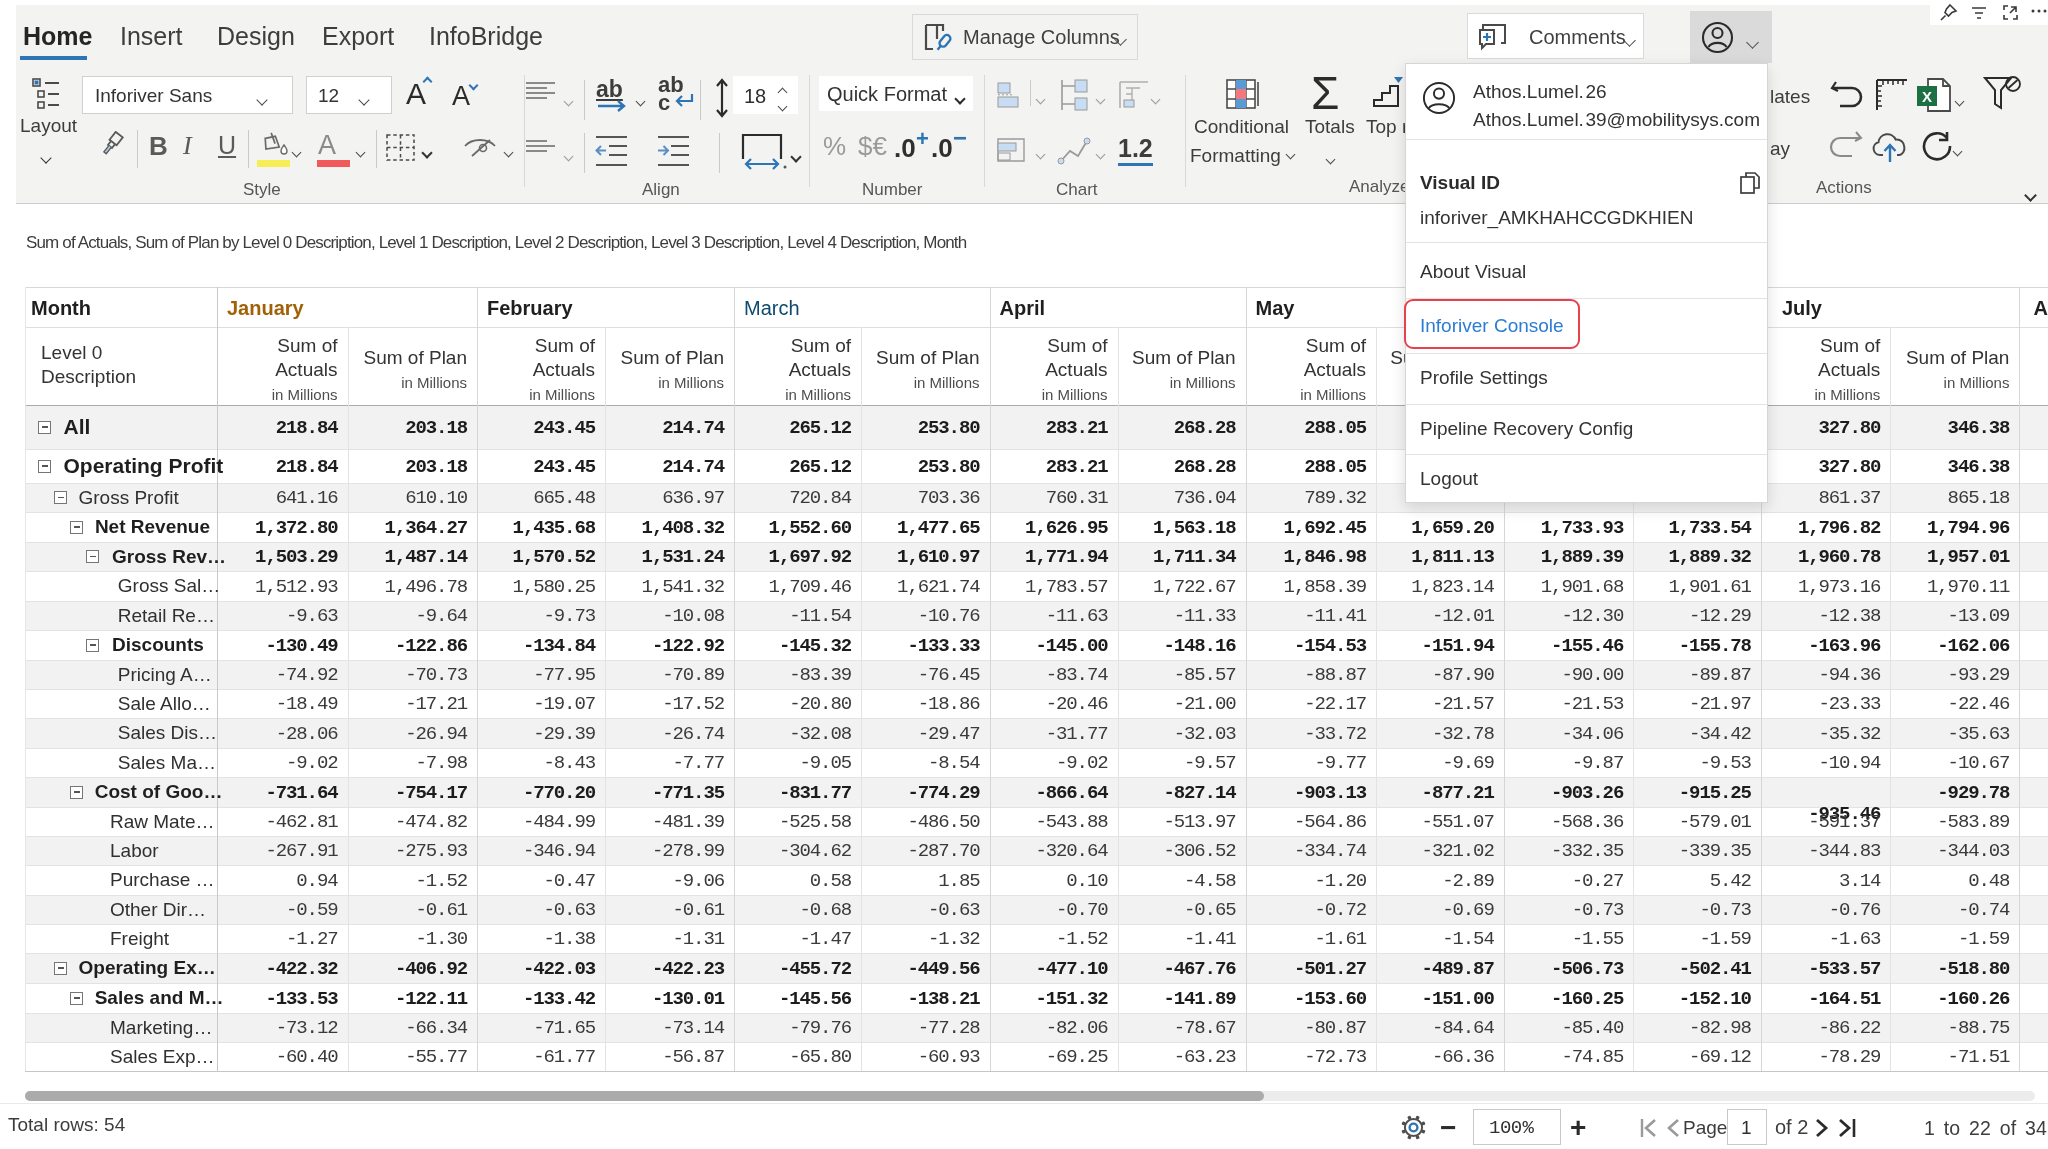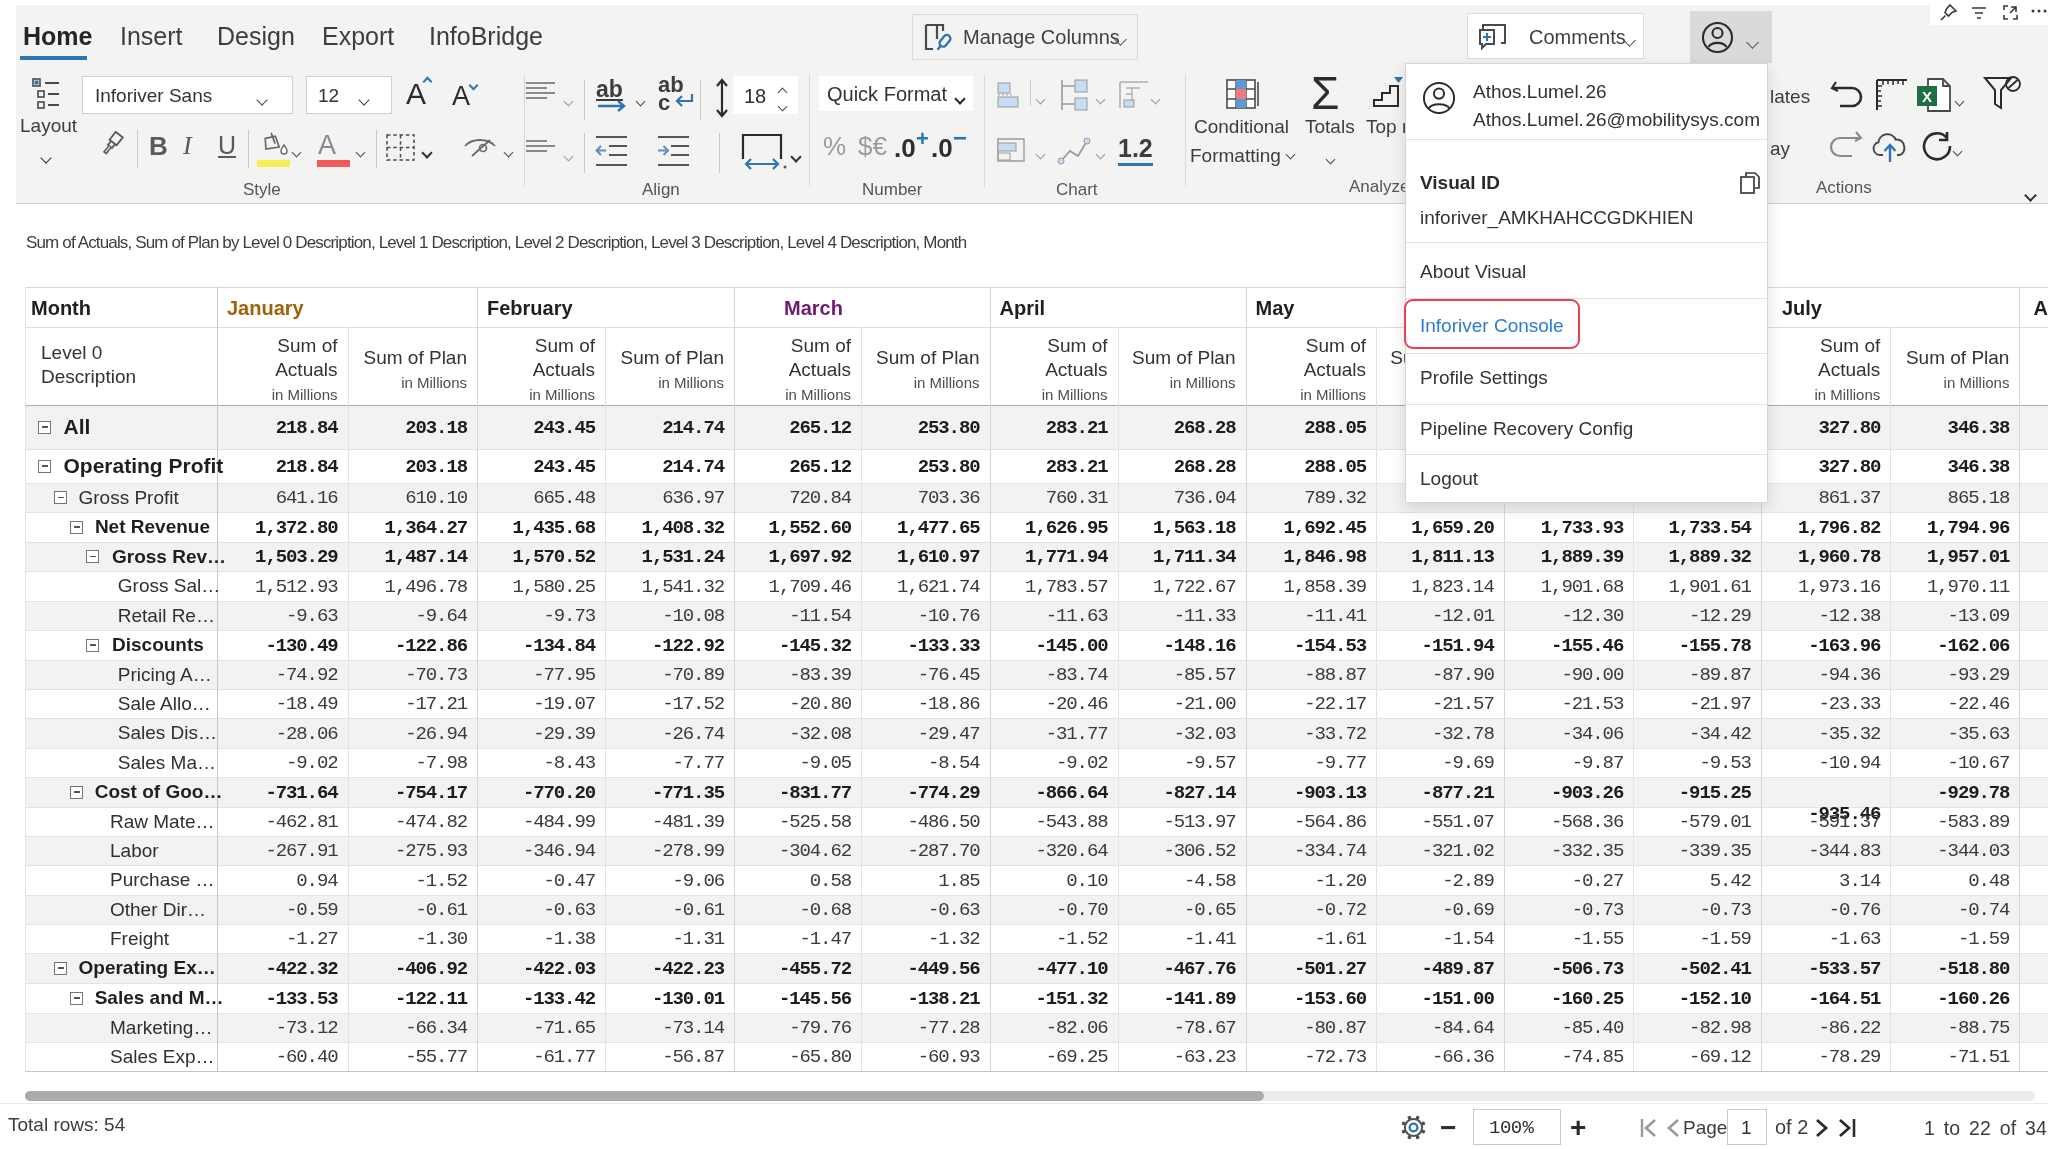--- a/index.html
+++ b/index.html
@@ -339,21 +339,21 @@
 <div class="vline" style="left:1245.5px;top:0px;height:784px;background:#d6d6d6;"></div>
 <div class="vline" style="left:1376px;top:40px;height:744px;background:#e3e3e3;"></div>
 <div class="vline" style="left:1503.7px;top:0px;height:784px;background:#d6d6d6;"></div>
 <div class="vline" style="left:1633.2px;top:40px;height:744px;background:#e3e3e3;"></div>
 <div class="vline" style="left:1760.9px;top:0px;height:784px;background:#d6d6d6;"></div>
 <div class="vline" style="left:1890.3px;top:40px;height:744px;background:#e3e3e3;"></div>
 <div class="vline" style="left:2019.4px;top:0px;height:784px;background:#d6d6d6;"></div>
 <div class="abs" style="left:31px;top:10px;font-size:20px;font-weight:bold;color:#1f1f1f;">Month</div>
 <div class="abs" style="left:227px;top:10px;font-size:20px;font-weight:bold;color:#a16207;">January</div>
 <div class="abs" style="left:487px;top:10px;font-size:20px;font-weight:bold;color:#1f1f1f;">February</div>
-<div class="abs" style="left:744px;top:10px;font-size:20px;font-weight:bold;color:#701a75;margin-left:40px;">March</div>
+<div class="abs" style="left:744px;top:10px;font-size:20px;font-weight:normal;color:#0c4a6e;">March</div>
 <div class="abs" style="left:999.5px;top:10px;font-size:20px;font-weight:bold;color:#1f1f1f;">April</div>
 <div class="abs" style="left:1255.5px;top:10px;font-size:20px;font-weight:bold;color:#1f1f1f;">May</div>
 <div class="abs" style="left:1513.7px;top:10px;font-size:20px;font-weight:bold;color:#1f1f1f;">June</div>
 <div class="abs" style="left:1781.9px;top:10px;font-size:20px;font-weight:bold;color:#1f1f1f;">July</div>
 <div class="abs" style="left:2033.4px;top:10px;font-size:20px;font-weight:bold;color:#1f1f1f;">August</div>
 <div class="abs" style="left:41px;top:54px;font-size:19px;color:#333;line-height:24px;">Level 0<br>Description</div>
 <div class="abs" style="right:1710.5px;top:47px;font-size:19px;color:#333;text-align:right;line-height:24px;">Sum of<br>Actuals<br><span style="font-size:15px;color:#4d4d4d;">in Millions</span></div>
 <div class="abs" style="right:1581px;top:59px;font-size:19px;color:#333;text-align:right;line-height:24px;">Sum of Plan<br><span style="font-size:15px;color:#4d4d4d;">in Millions</span></div>
 <div class="abs" style="right:1453px;top:47px;font-size:19px;color:#333;text-align:right;line-height:24px;">Sum of<br>Actuals<br><span style="font-size:15px;color:#4d4d4d;">in Millions</span></div>
 <div class="abs" style="right:1324px;top:59px;font-size:19px;color:#333;text-align:right;line-height:24px;">Sum of Plan<br><span style="font-size:15px;color:#4d4d4d;">in Millions</span></div>
@@ -747,21 +747,21 @@
     <path d="M18 2 V20" stroke="#2b2b2b" stroke-width="2.6"></path>
 </svg>
 <div class="abs" style="left:1924px;top:1117px;font-size:19.5px;color:#3d3d3d;letter-spacing:0.2px;word-spacing:3px;white-space:nowrap;">1 to 22 of 34</div>
 <div class="abs" style="left:1405px;top:63px;width:363px;height:440px;background:#fff;border:1px solid #d6d6d6;box-shadow:0 5px 14px rgba(0,0,0,0.13);"></div>
 <svg class="abs" style="left:1421px;top:80px;" width="36" height="36" viewBox="0 0 37 37">
 <circle cx="18.5" cy="18.5" r="15.5" fill="none" stroke="#2b2b2b" stroke-width="2"></circle>
 <circle cx="18.5" cy="14" r="5.2" fill="none" stroke="#2b2b2b" stroke-width="2"></circle>
 <path d="M8 29 C11 23.5 26 23.5 29 29" fill="none" stroke="#2b2b2b" stroke-width="2"></path>
 </svg>
 <div class="abs" style="left:1473px;top:81px;font-size:19px;color:#333;">Athos.Lumel. 26</div>
-<div class="abs" style="left:1473px;top:109px;font-size:19px;color:#333;">Athos.Lumel. 26@mobilitysys.com</div>
+<div class="abs" style="left:1473px;top:109px;font-size:19px;color:#333;">Athos.Lumel. 39@mobilitysys.com</div>
 <div class="hline" style="left:1406px;top:139px;width:361px;background:#e3e3e3;"></div>
 <div class="abs" style="left:1420px;top:172px;font-size:19px;font-weight:bold;color:#2b2b2b;">Visual ID</div>
 <svg class="abs" style="left:1740px;top:172px;" width="20" height="22" viewBox="0 0 20 22">
 <path d="M6 5 V1 H15 L19 5 V16 H14" fill="none" stroke="#3d3d3d" stroke-width="1.7"></path>
 <rect x="1" y="5" width="13" height="16" fill="none" stroke="#3d3d3d" stroke-width="1.7"></rect>
 </svg>
 <div class="abs" style="left:1420px;top:207px;font-size:19px;color:#333;">inforiver_AMKHAHCCGDKHIEN</div>
 <div class="hline" style="left:1406px;top:242px;width:361px;background:#e3e3e3;"></div>
 <div class="abs" style="left:1420px;top:261px;font-size:19px;color:#333;">About Visual</div>
 <div class="hline" style="left:1406px;top:298px;width:361px;background:#e3e3e3;"></div>

